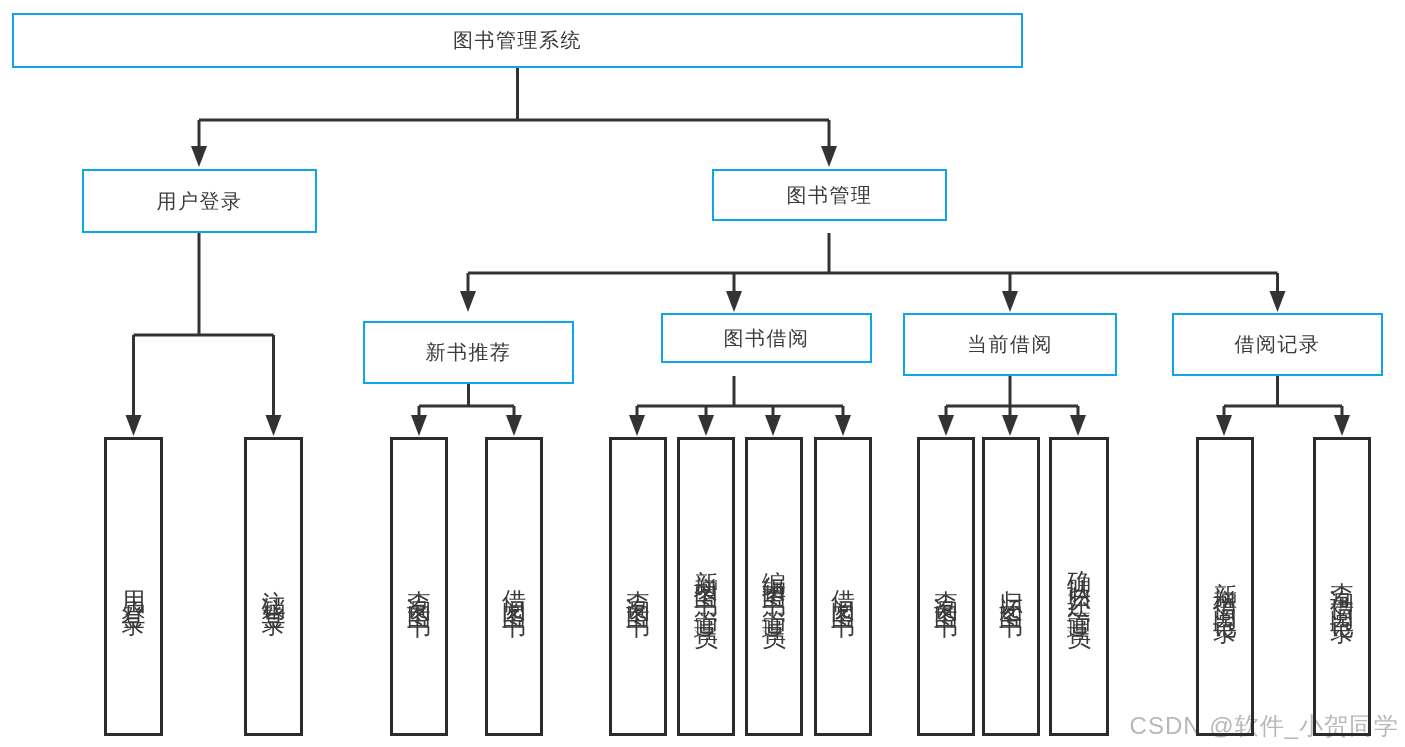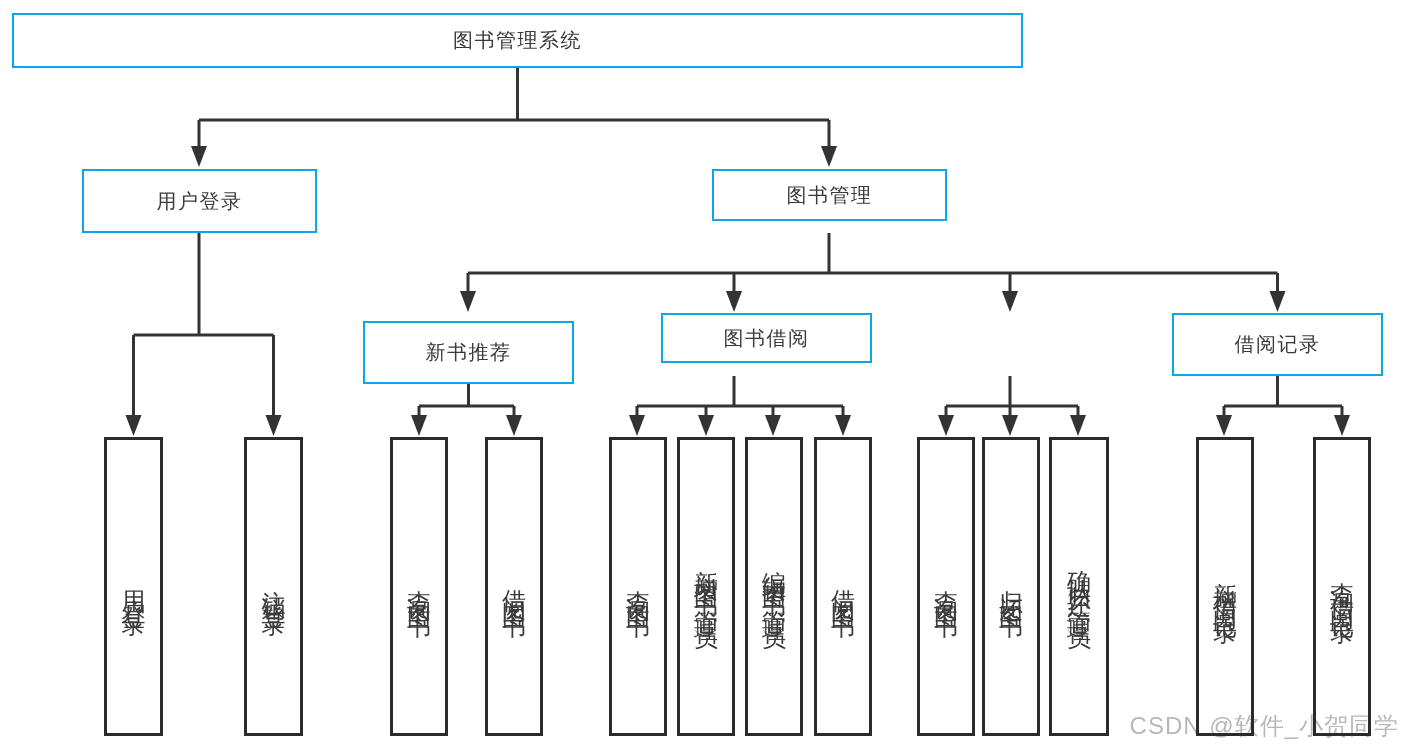--- a/index.html
+++ b/index.html
@@ -108,20 +108,21 @@
     </g>
   </svg>
 
   <div class="hbox" style="left:12px; top:13px; width:1011px; height:55px;">图书管理系统</div>
 
   <div class="hbox" style="left:82px; top:169px; width:235px; height:64px;">用户登录</div>
   <div class="hbox" style="left:712px; top:169px; width:235px; height:52px;">图书管理</div>
 
   <div class="hbox" style="left:363px; top:321px; width:211px; height:63px;">新书推荐</div>
   <div class="hbox" style="left:629px; top:313px; width:211px; height:50px;margin-left:32px;">图书借阅</div>
+  <div class="hbox" style="left:903px; top:313px; width:214px; height:63px;">当前借阅</div>
   <div class="hbox" style="left:1172px; top:313px; width:211px; height:63px;">借阅记录</div>
 
   <div class="leaf" style="left:104px; width:59px;">
     <span>用户登录</span>
   </div>
   <div class="leaf" style="left:244px; width:59px;">
     <span>注销登录</span>
   </div>
 
   <div class="leaf" style="left:390px;">

